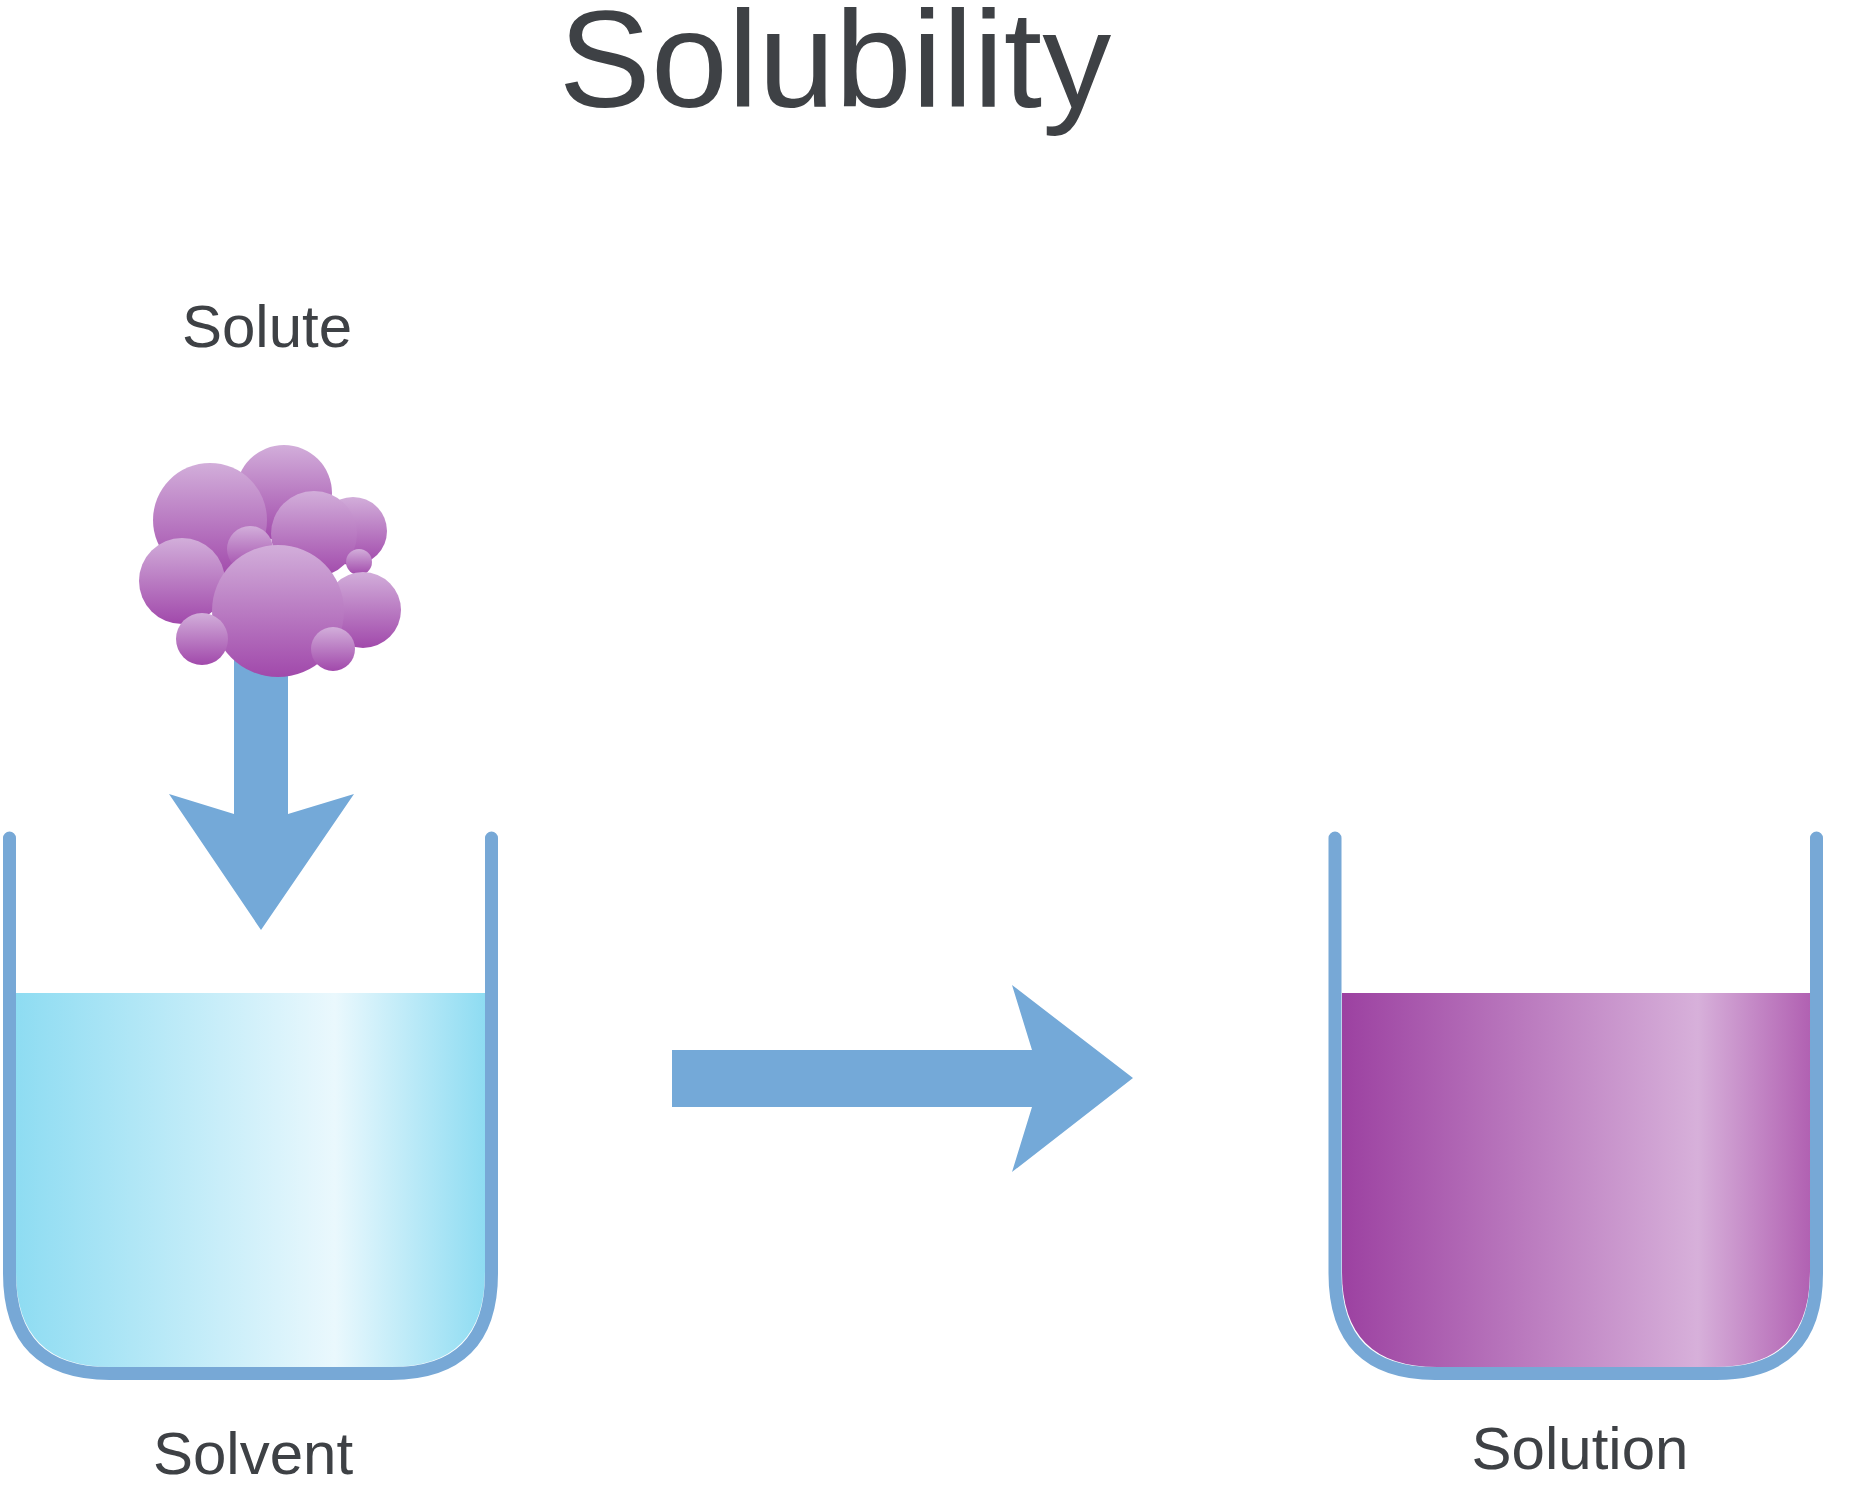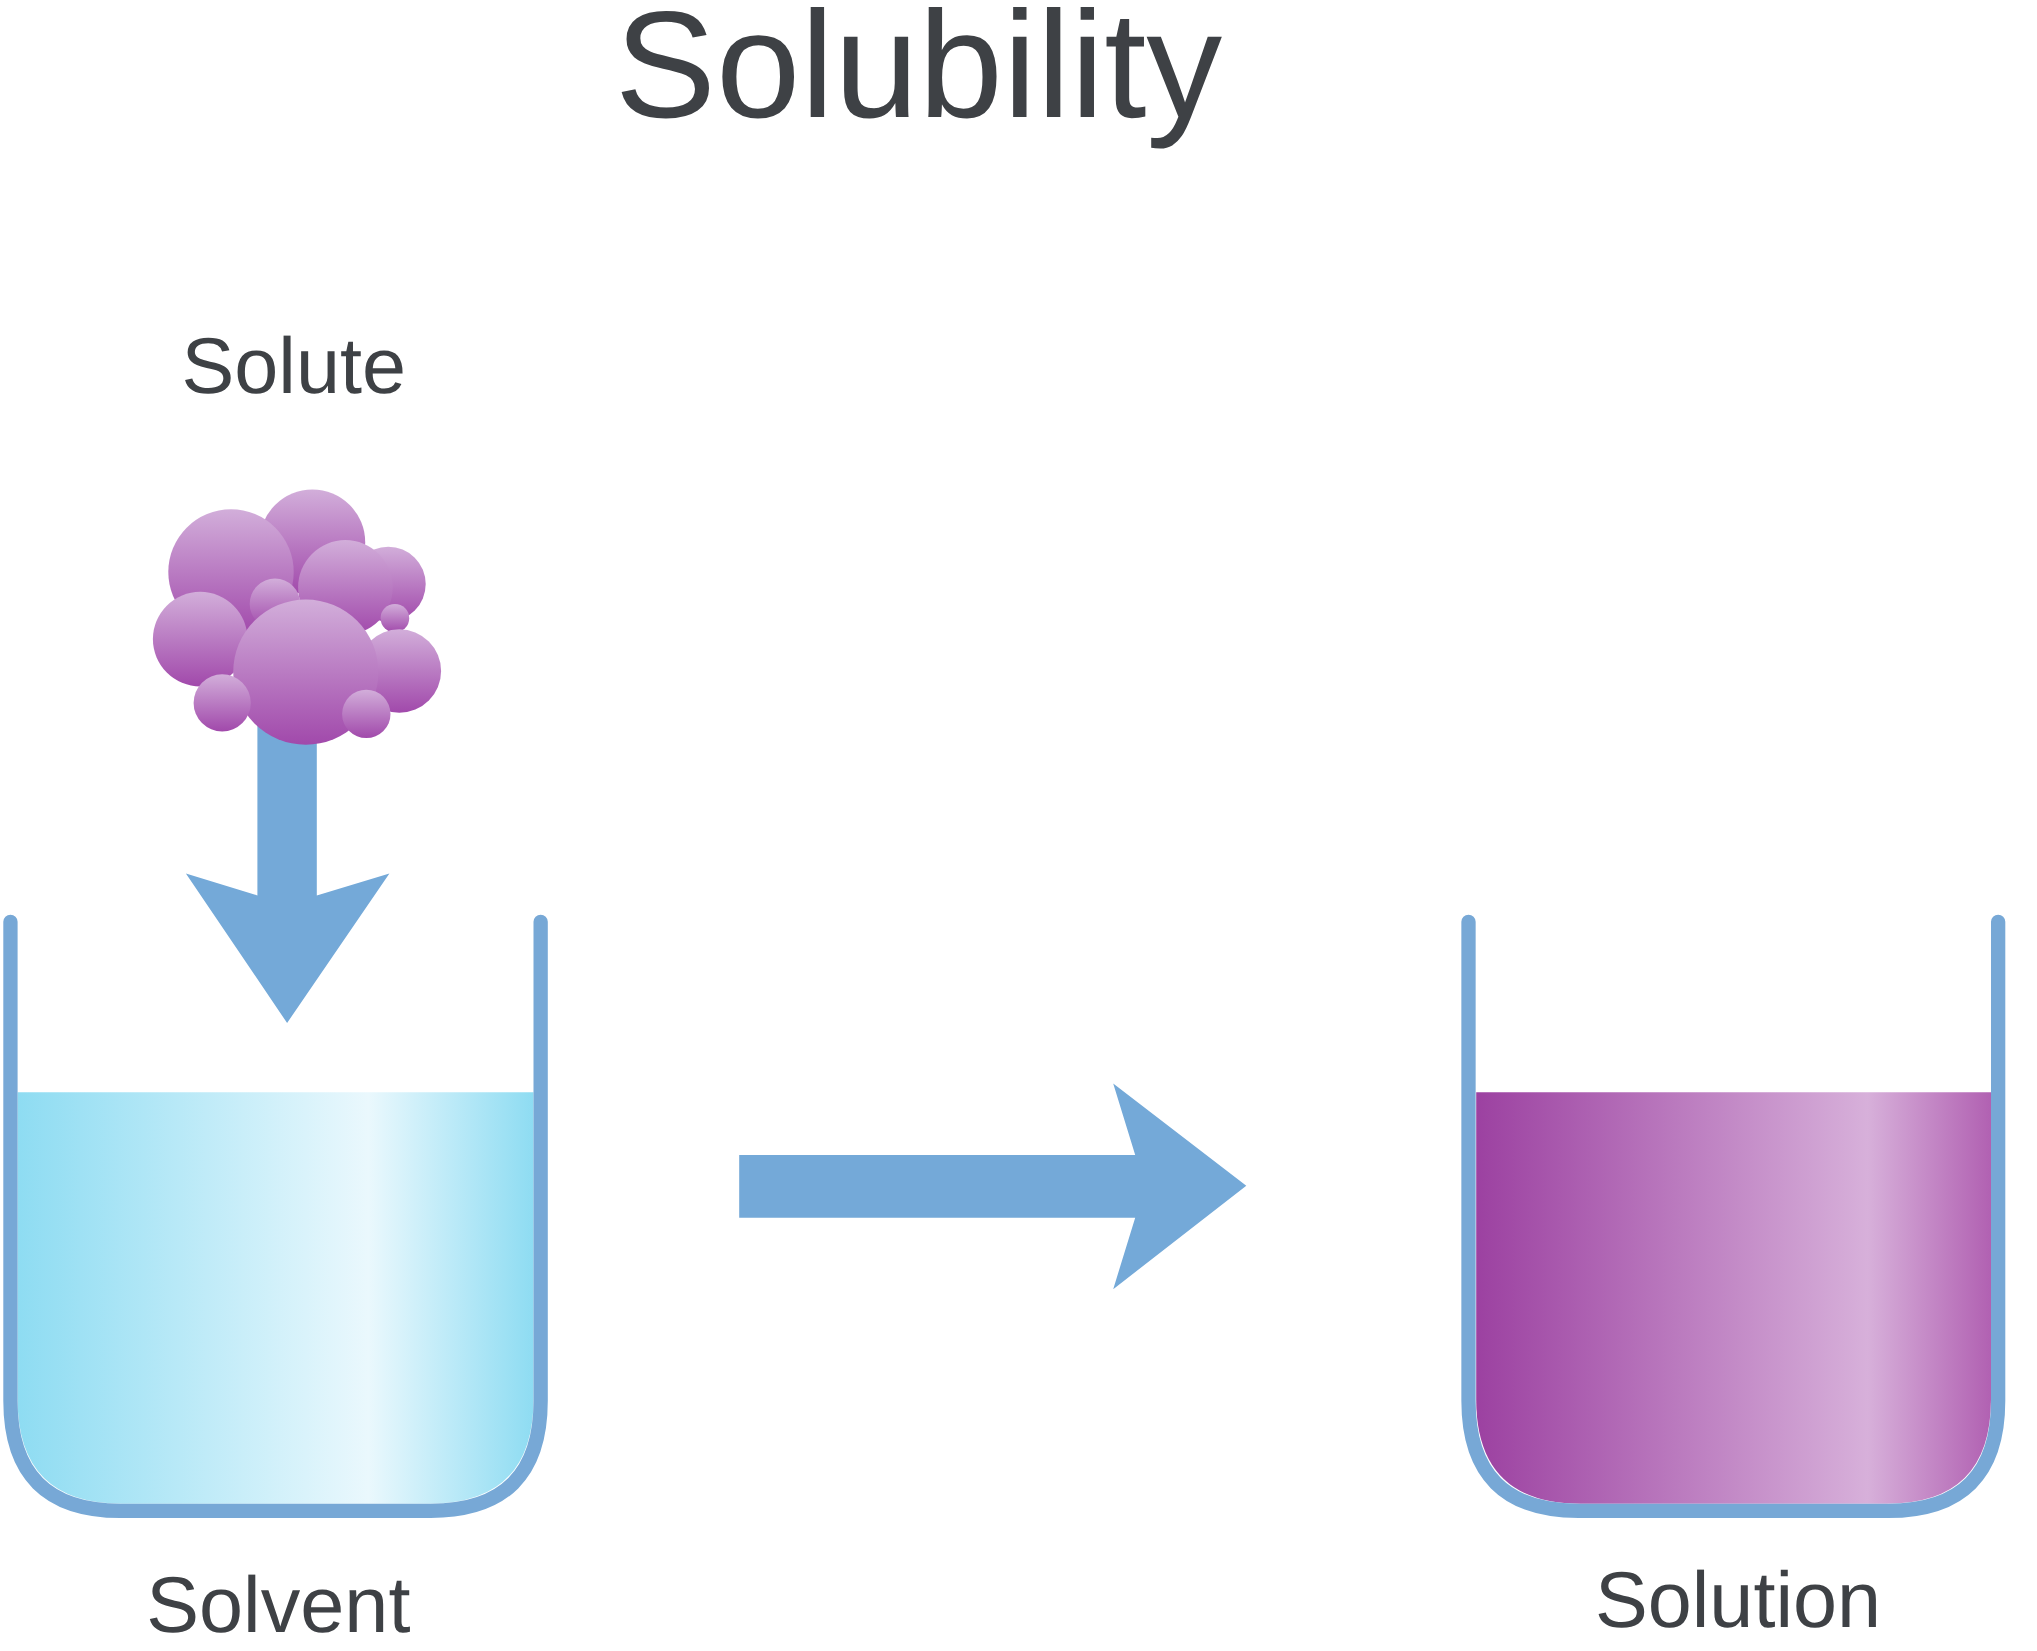--- a/index.html
+++ b/index.html
@@ -12,21 +12,21 @@
   }
   .scene { position: absolute; left: 0; top: 0; width: 1852px; height: 1501px; }
   .label {
     position: absolute;
     color: #3e4145;
     line-height: 1;
     transform: translateX(-50%);
     white-space: nowrap;
   }
   .title-text { font-size: 138px; }
-  .sub-label  { font-size: 72px; }
+  .sub-label  { font-size: 60px; }
   #label-title    { left: 835px;  top: -10px; }
   #label-solute   { left: 267px;  top: 297px; }
   #label-solvent  { left: 253px;  top: 1424px; }
   #label-solution { left: 1580px; top: 1419px; }
 </style>
 </head>
 <body>
 
 <svg class="scene" viewBox="0 0 1852 1501" xmlns="http://www.w3.org/2000/svg">
   <defs>

